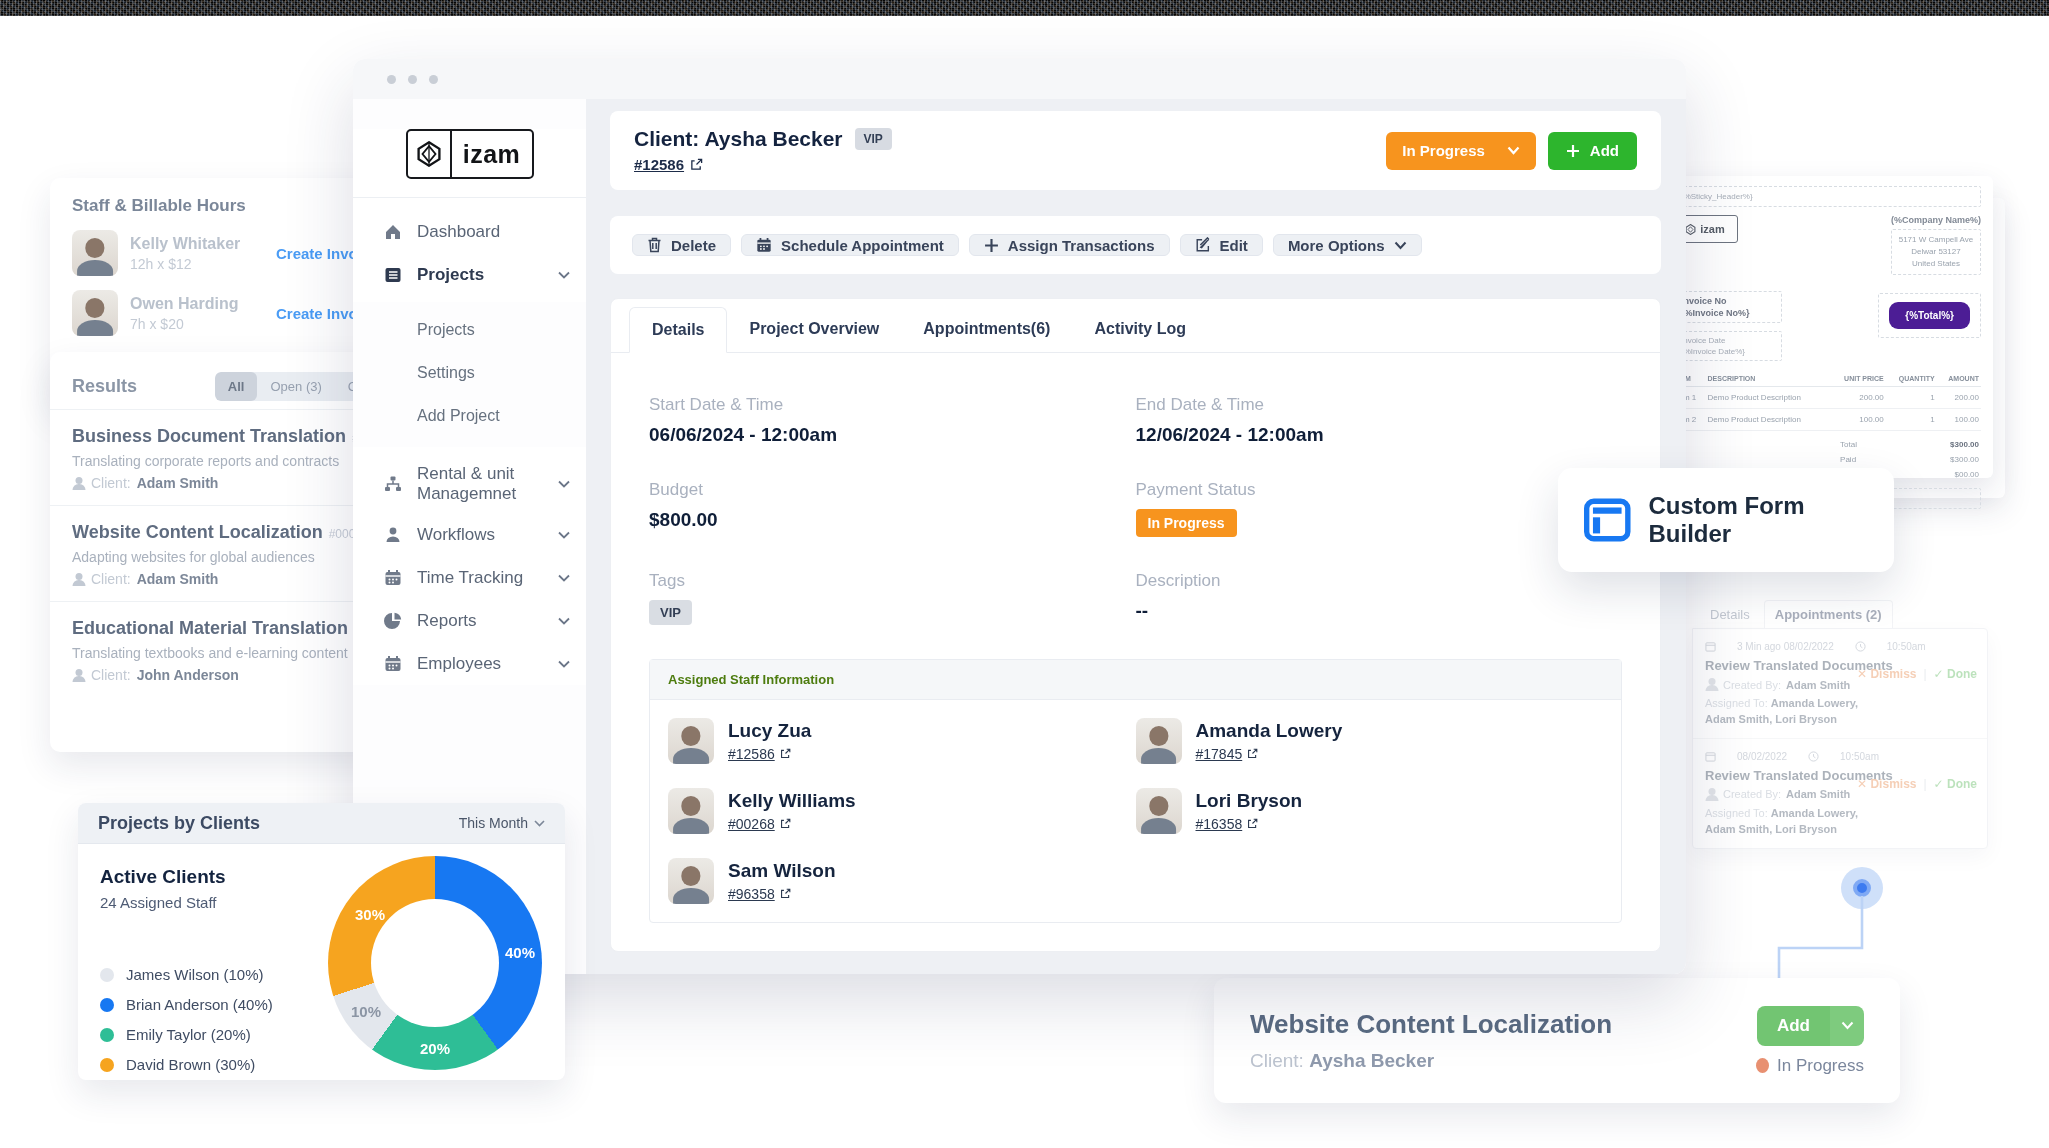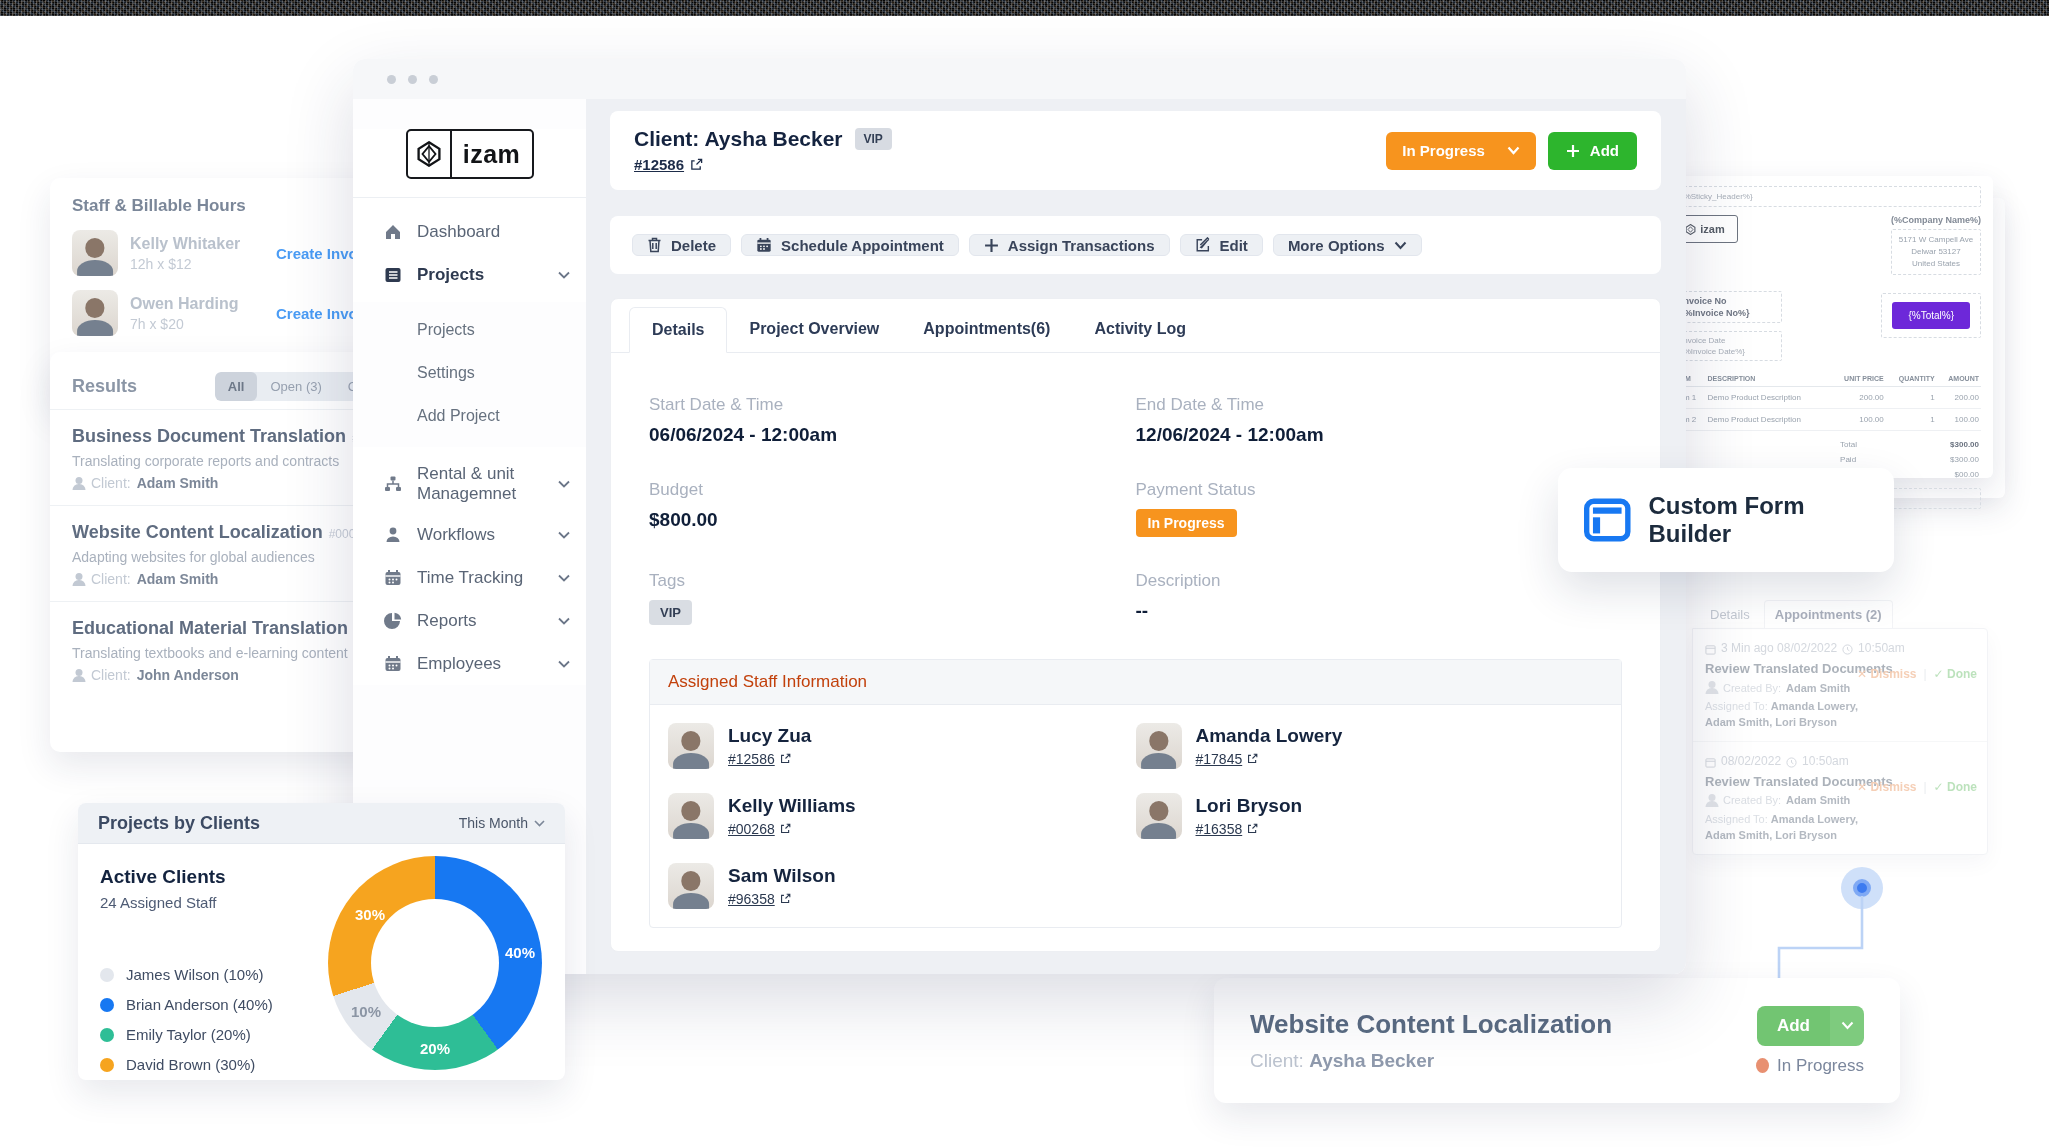--- a/index.html
+++ b/index.html
@@ -106,21 +106,21 @@
   .panel{position:absolute;left:24px;top:199px;width:1051px;height:654px;background:#fff;border-radius:8px;border:1px solid #edeff3;box-sizing:border-box}
   .tabs{display:flex;padding:8px 0 0 18px;border-bottom:1px solid #e9ecf1}
   .tab{padding:13px 22px;font-size:16px;font-weight:bold;color:#2d3b56;cursor:pointer}
   .tab.active{background:#fff;border:1px solid #e9ecf1;border-bottom:1px solid #fff;border-radius:6px 6px 0 0;margin-bottom:-1px}
   .fields{display:grid;grid-template-columns:1fr 1fr;row-gap:34px;padding:42px 38px 0}
   .flabel{font-size:17px;color:#a9b1bf}
   .fvalue{font-size:19px;font-weight:bold;color:#0f1e38;margin-top:9px}
   .badge-orange{display:inline-block;background:#f7941e;color:#fff;font-size:14px;font-weight:bold;padding:6px 12px;border-radius:4px;margin-top:9px}
   .badge-gray{display:inline-block;background:#d9dde3;color:#333f55;font-size:13px;font-weight:bold;padding:5px 11px;border-radius:4px;margin-top:9px}
   .staffbox{margin:34px 38px 0;border:1px solid #e9ecf1;border-radius:4px}
-  .staffhead{background:#f5f7f9;border-bottom:1px solid #e9ecf1;padding:12px 18px;font-size:17px;font-weight:normal;color:#c2410c}
+  .staffhead{background:#f5f7f9;border-bottom:1px solid #e9ecf1;padding:12px 18px;font-size:13px;font-weight:bold;color:#4d7c0f}
   .staffgrid{display:grid;grid-template-rows:repeat(3,auto);grid-auto-flow:column;grid-auto-columns:1fr;row-gap:24px;padding:18px}
   .sentry{display:flex;align-items:center;gap:14px}
   .sname{font-size:19px;font-weight:bold;color:#15243e}
   .sid{font-size:14px;color:#2b3950;text-decoration:underline;margin-top:4px;display:inline-flex;align-items:center;gap:5px;cursor:pointer}
   
   .invoice-back{left:1672px;top:198px;width:333px;height:300px;z-index:1;background:#fff;border-radius:6px;box-shadow:0 12px 30px rgba(30,42,80,.10)}
   .invoice{left:1660px;top:176px;width:333px;height:302px;z-index:1;background:#fff;border-radius:6px;
            box-shadow:0 12px 30px rgba(30,42,80,.12);padding:10px 12px;box-sizing:border-box;color:#9aa3ae}
   .dash{border:1px dashed #d7dce2;border-radius:2px}
   .inv-sticky{padding:5px 8px;font-size:8px;color:#a7aeb8}
@@ -128,41 +128,41 @@
   .inv-logo{width:64px;height:26px;border:1.5px solid #6d7480;border-radius:3px;display:flex;align-items:center;justify-content:center;gap:4px;
             font-size:11px;font-weight:bold;color:#555c66;align-self:flex-start}
   .inv-company{font-size:9px;font-weight:bold;color:#828a96;margin-bottom:4px}
   .inv-addr{font-size:8px;text-align:center;padding:4px 6px;line-height:1.5}
   .inv-no{padding:4px 8px;margin-top:8px;width:92px}
   .inv-no .l1{font-size:9px;font-weight:bold;color:#6f7683}
   .inv-no .l2{font-size:9px;font-weight:bold;color:#6f7683;margin-top:2px}
   .inv-date{padding:4px 8px;margin-top:8px;width:92px}
   .inv-date .l1{font-size:8px;color:#a7aeb8}
   .inv-date .l2{font-size:8px;color:#a7aeb8;margin-top:2px}
-  .inv-total{background:#6d28d9;color:#fff;font-size:10px;font-weight:normal;padding:8px 16px;border-radius:3px;display:inline-block}
+  .inv-total{background:#4c1d95;color:#fff;font-size:10px;font-weight:bold;padding:8px 16px;border-radius:9px;display:inline-block}
   .inv-table{width:100%;border-collapse:collapse;margin-top:10px}
   .inv-table th{font-size:7px;color:#868f9b;text-align:left;padding:4px 2px;border-bottom:1px solid #e4e8ec}
   .inv-table th.r,.inv-table td.r{text-align:right}
   .inv-table td{font-size:8px;color:#9aa3ae;padding:6px 2px;border-bottom:1px solid #eef0f3}
   .inv-totals{margin-top:6px;font-size:8px}
   .inv-trow{display:flex;justify-content:flex-end;gap:40px;padding:3px 2px}
   .inv-trow .tl{width:70px;text-align:left}
   
   .builder{left:1558px;top:468px;width:336px;height:104px;z-index:7;background:#fff;border-radius:14px;
            box-shadow:0 18px 44px rgba(30,42,80,.14);display:flex;align-items:center;gap:18px;padding:0 26px;box-sizing:border-box}
   .blabel{font-size:24px;font-weight:bold;color:#1c2b3d}
   
   .appts{left:1692px;top:600px;width:296px;height:232px;z-index:1;opacity:.5}
   .atabs{display:flex;align-items:flex-end;gap:4px;padding-left:8px}
   .atab{font-size:13px;color:#8b96a6;padding:6px 10px;cursor:pointer}
   .atab.active{background:#fff;border:1px solid #e6e9ee;border-bottom:none;border-radius:4px 4px 0 0;font-weight:bold;color:#55617a}
   .abody{background:#fff;border:1px solid #e6e9ee;border-radius:0 4px 4px 4px;box-shadow:0 8px 22px rgba(30,42,80,.08)}
   .aentry{padding:12px 12px 10px;position:relative}
   .aentry + .aentry{border-top:1px solid #eef0f3}
-  .aline1{font-size:12px;color:#aab2bf;display:flex;align-items:flex-end;gap:5px}
+  .aline1{font-size:10px;color:#aab2bf;display:flex;align-items:flex-end;gap:21px}
   .atitle{font-size:13px;font-weight:bold;color:#5b6878;margin:6px 0 5px}
   .aline3{font-size:11px;color:#b7bfca;display:flex;align-items:center;gap:5px}
   .aline3 b{color:#6a7585}
   .aassigned{font-size:11px;color:#b7bfca;margin-top:5px;line-height:1.45;width:185px}
   .aassigned b{color:#6a7585}
   .aactions{position:absolute;right:10px;top:38px;font-size:12px;font-weight:bold;display:flex;gap:7px;align-items:center}
   .adismiss{color:#eda06f;cursor:pointer}
   .asep{color:#d7dce2;font-weight:normal}
   .adone{color:#7bc77b;cursor:pointer}
   

